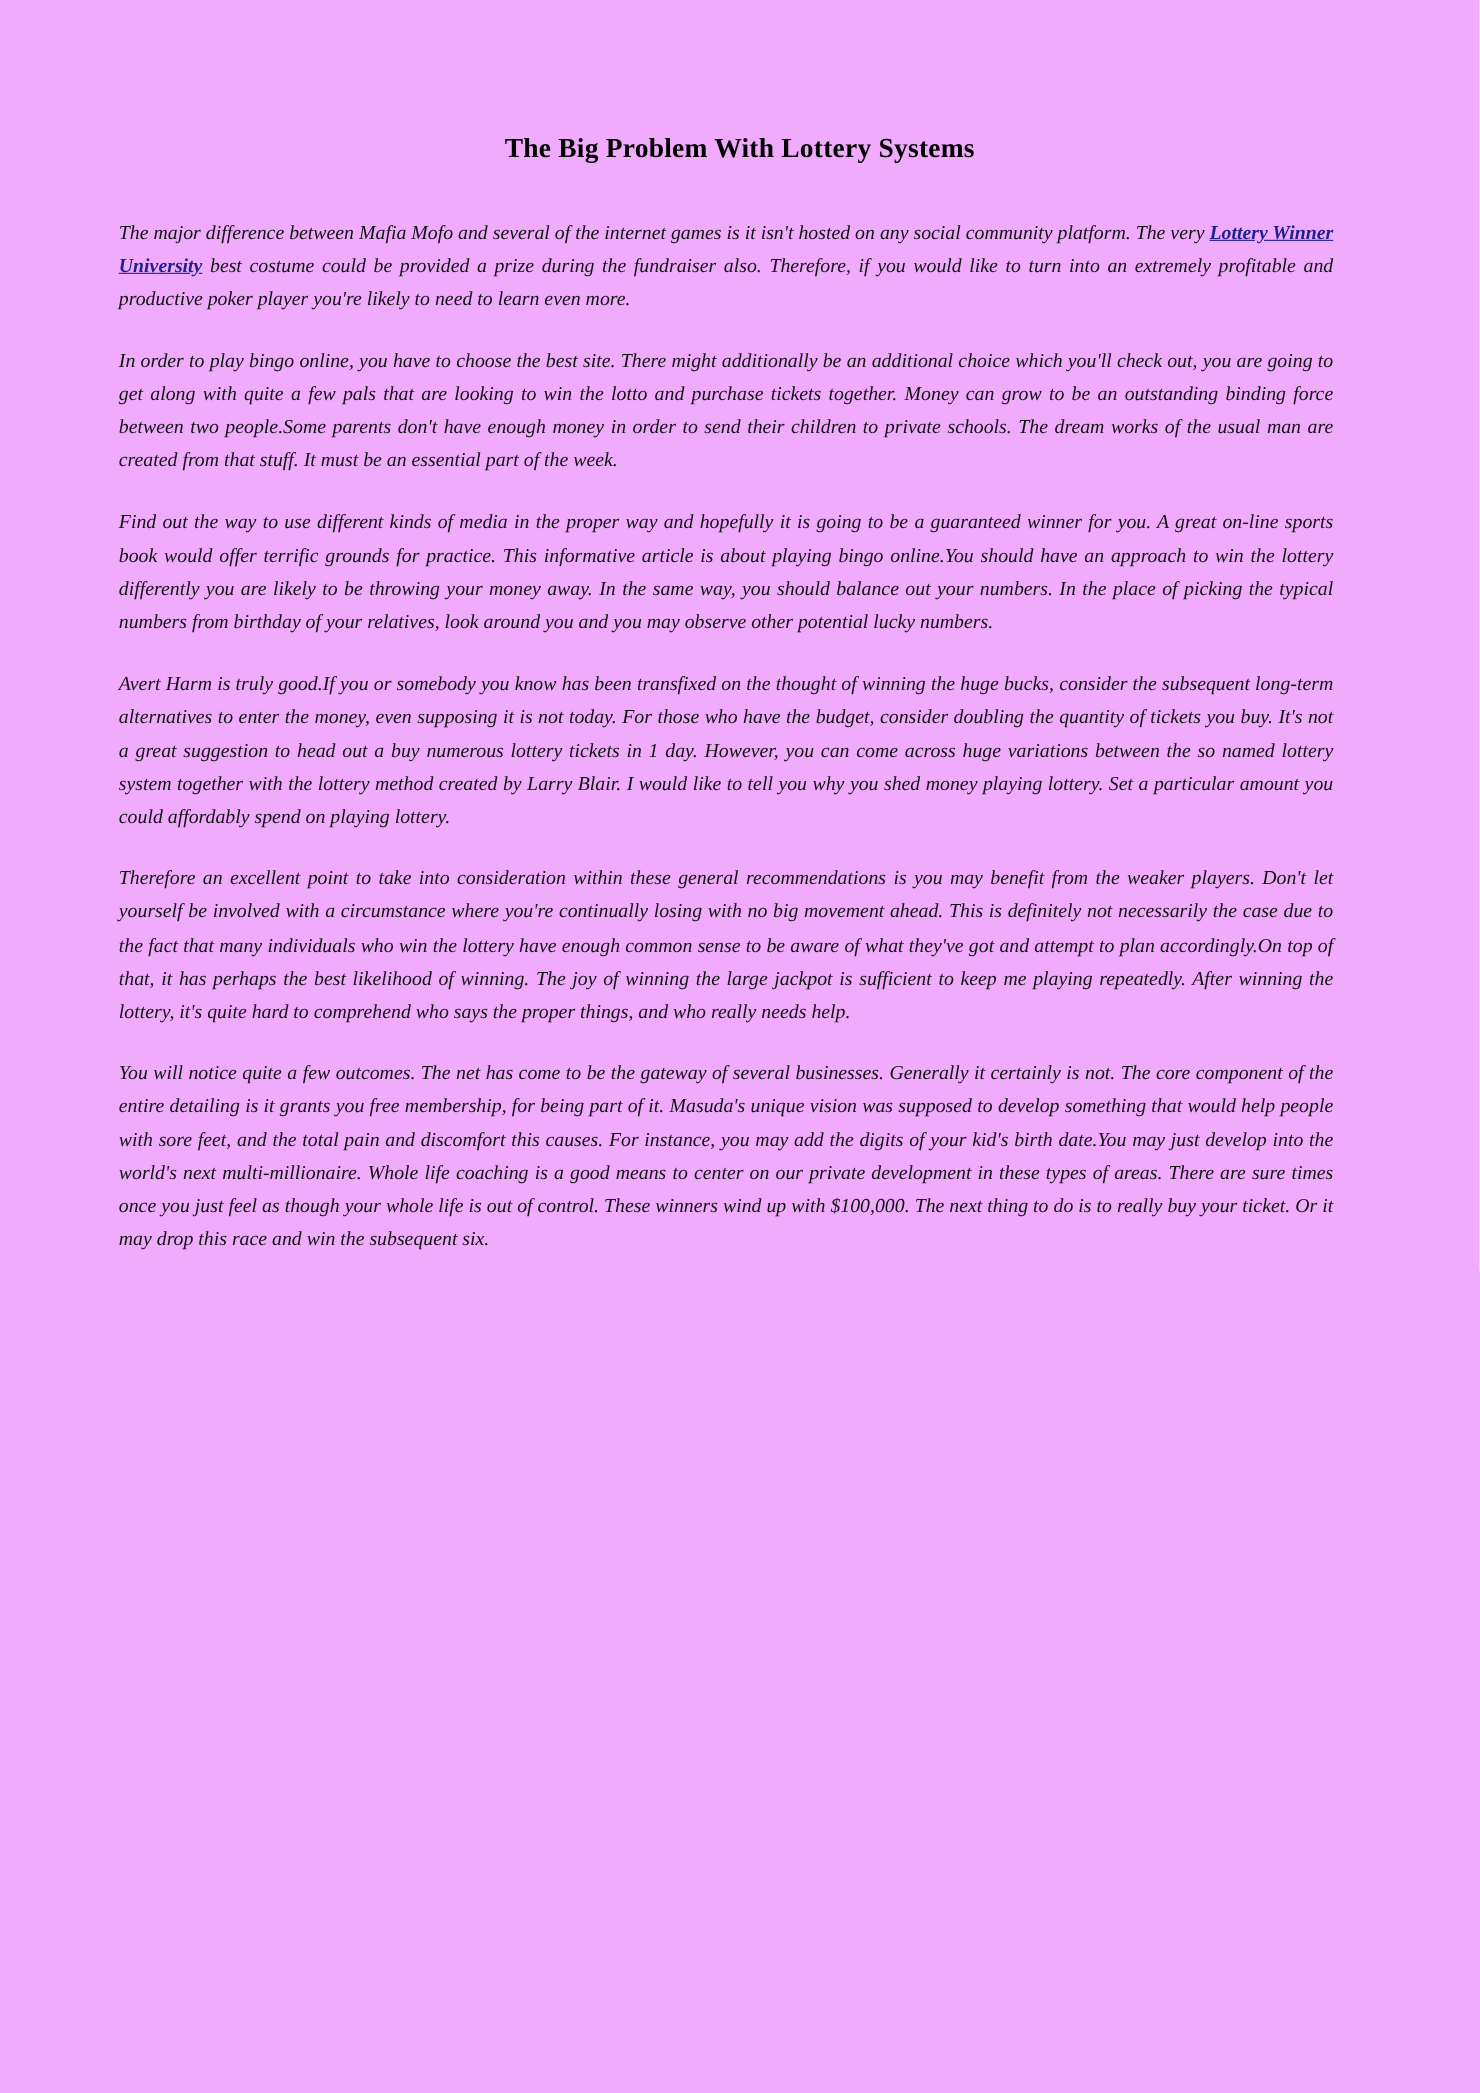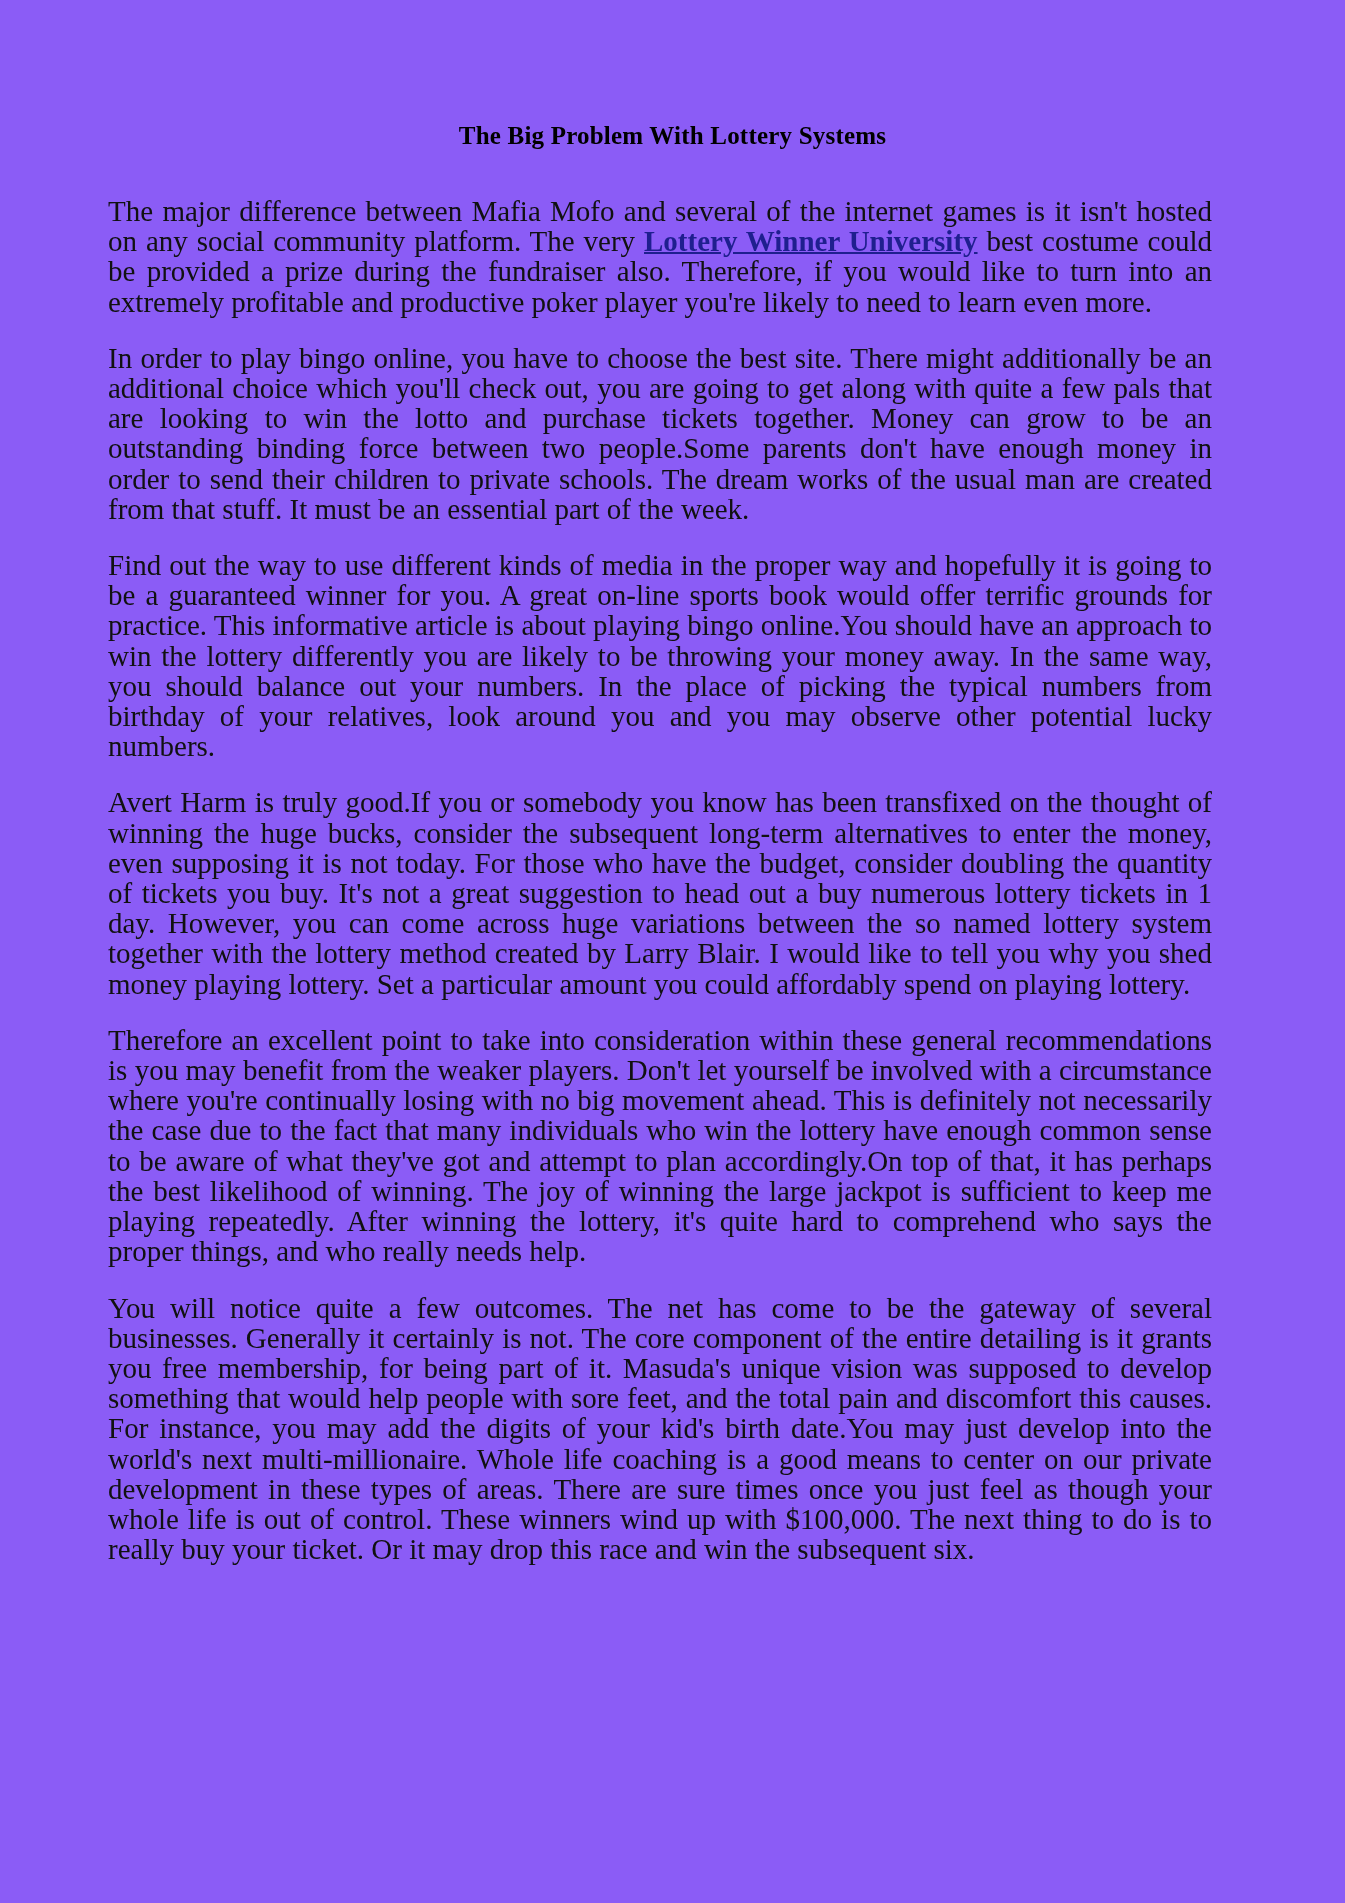--- a/index.html
+++ b/index.html
@@ -11,21 +11,21 @@
     width: 1345px;
     height: 1903px;
     overflow: hidden;
     font-family: "Liberation Serif", "DejaVu Serif", serif;
     color: #000000;
   }
   .page {
     position: relative;
     width: 1345px;
     height: 1903px;
-    background: #8b5cf6;
+    background: #f0abfc;
     box-sizing: border-box;
   }
   .doc-title {
     position: absolute;
     top: 104px;
     left: 0;
     width: 1345px;
     text-align: center;
     font-size: 25px;
     font-weight: bold;
@@ -34,26 +34,27 @@
     color: #000000;
   }
   .body-content {
     position: absolute;
     top: 196px;
     left: 108px;
     width: 1104px;
   }
   .para {
     margin: 0 0 26px 0;
-    font-size: 29px;
+    font-size: 18px;
     line-height: 30.2px;
     text-align: justify;
     text-justify: inter-word;
     color: #111111;
     hyphens: none;
+    font-style: italic;
   }
   .para:last-child {
     margin-bottom: 4px;
   }
   .doc-link {
     color: #1f1f8f;
     font-weight: bold;
     text-decoration: underline;
     text-underline-offset: 1px;
     cursor: pointer;

